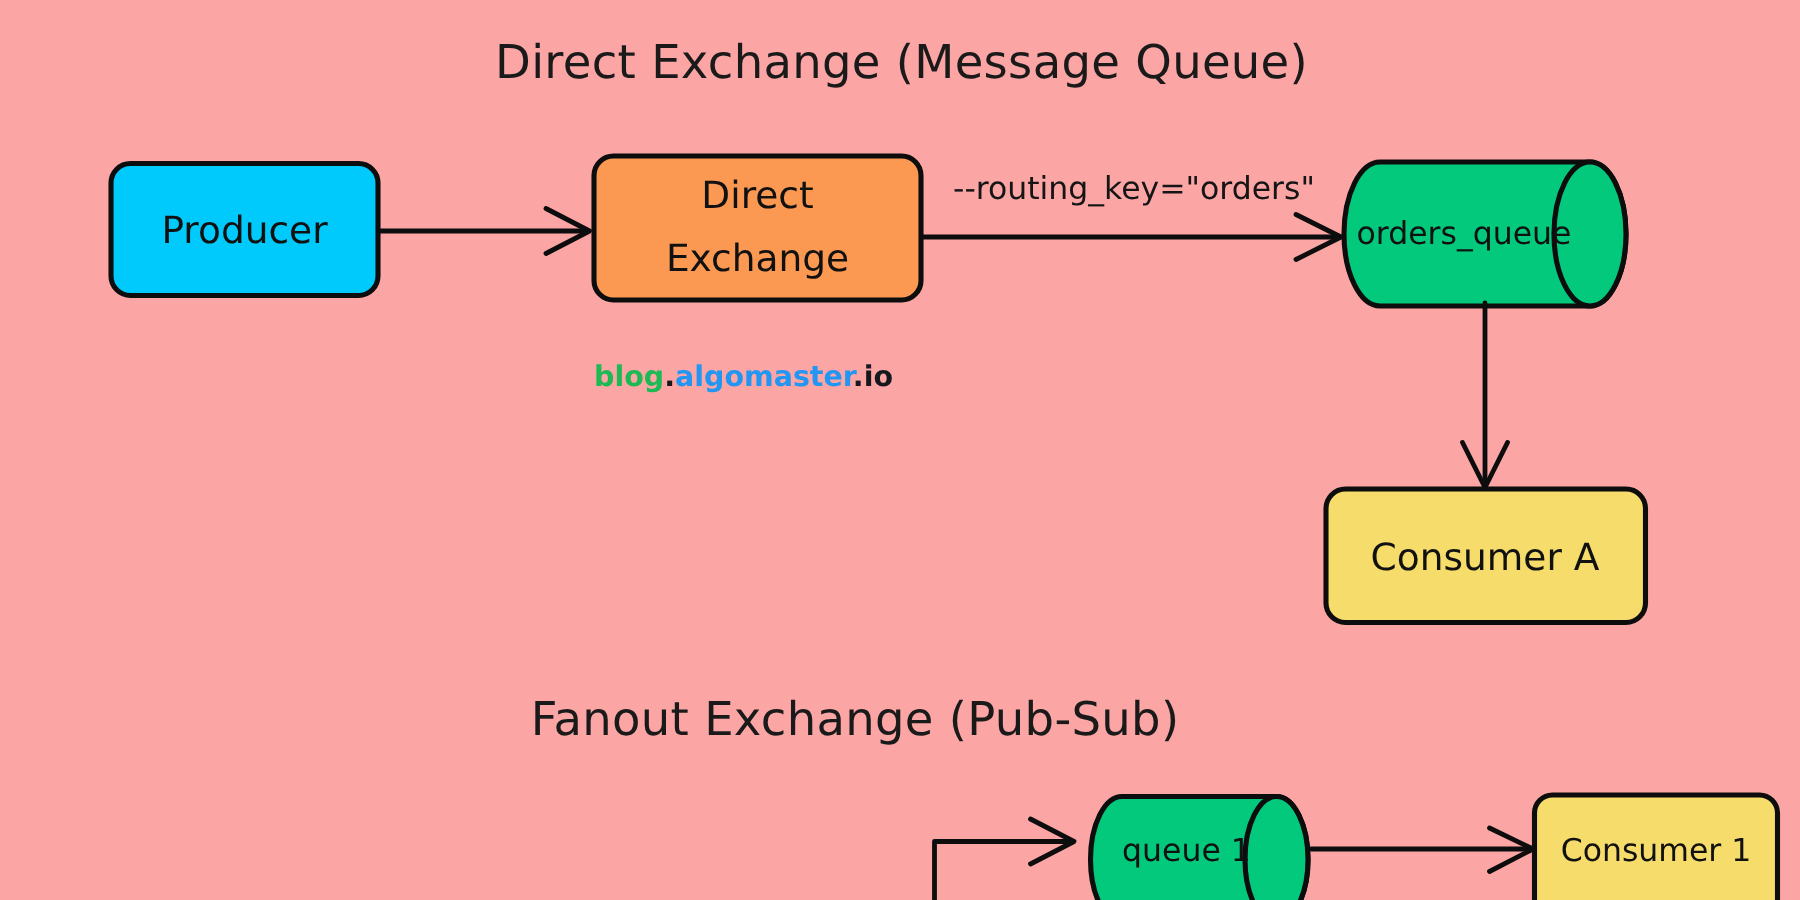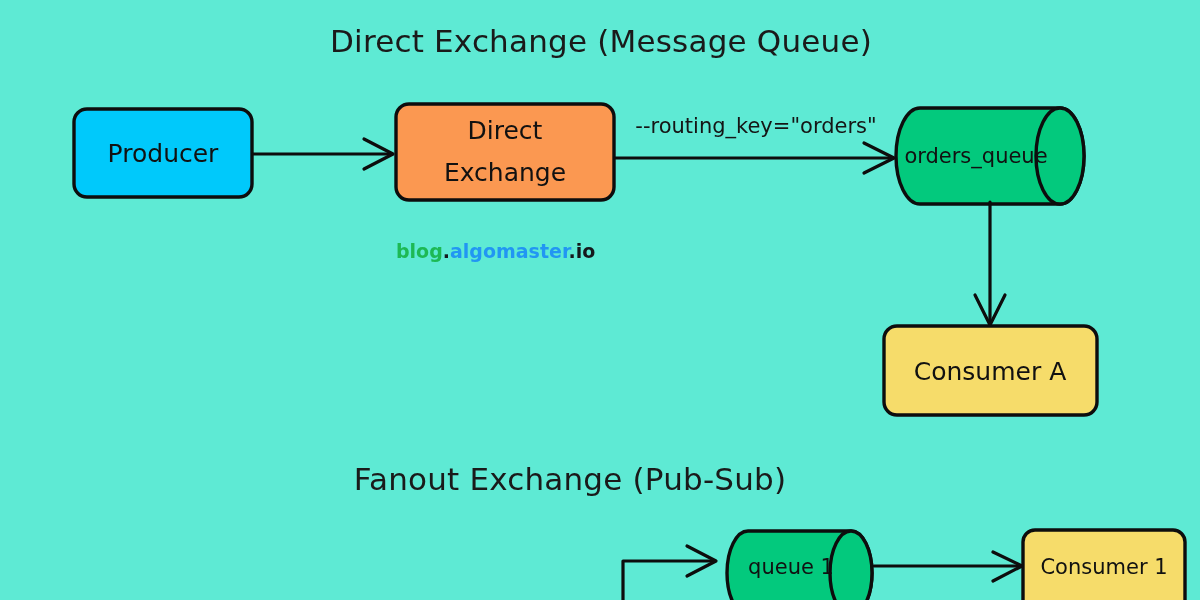--- a/index.html
+++ b/index.html
@@ -11,21 +11,21 @@
   body {
     width: 1200px;
     height: 600px;
     overflow: hidden;
     font-family: "DejaVu Sans", sans-serif;
   }
   #canvas {
     position: relative;
     width: 1200px;
     height: 600px;
-    background: #5eead4;
+    background: #fca5a5;
   }
   svg#diagram {
     position: absolute;
     left: 0;
     top: 0;
     width: 1200px;
     height: 600px;
   }
   .section-title {
     font-family: "DejaVu Sans", sans-serif;

